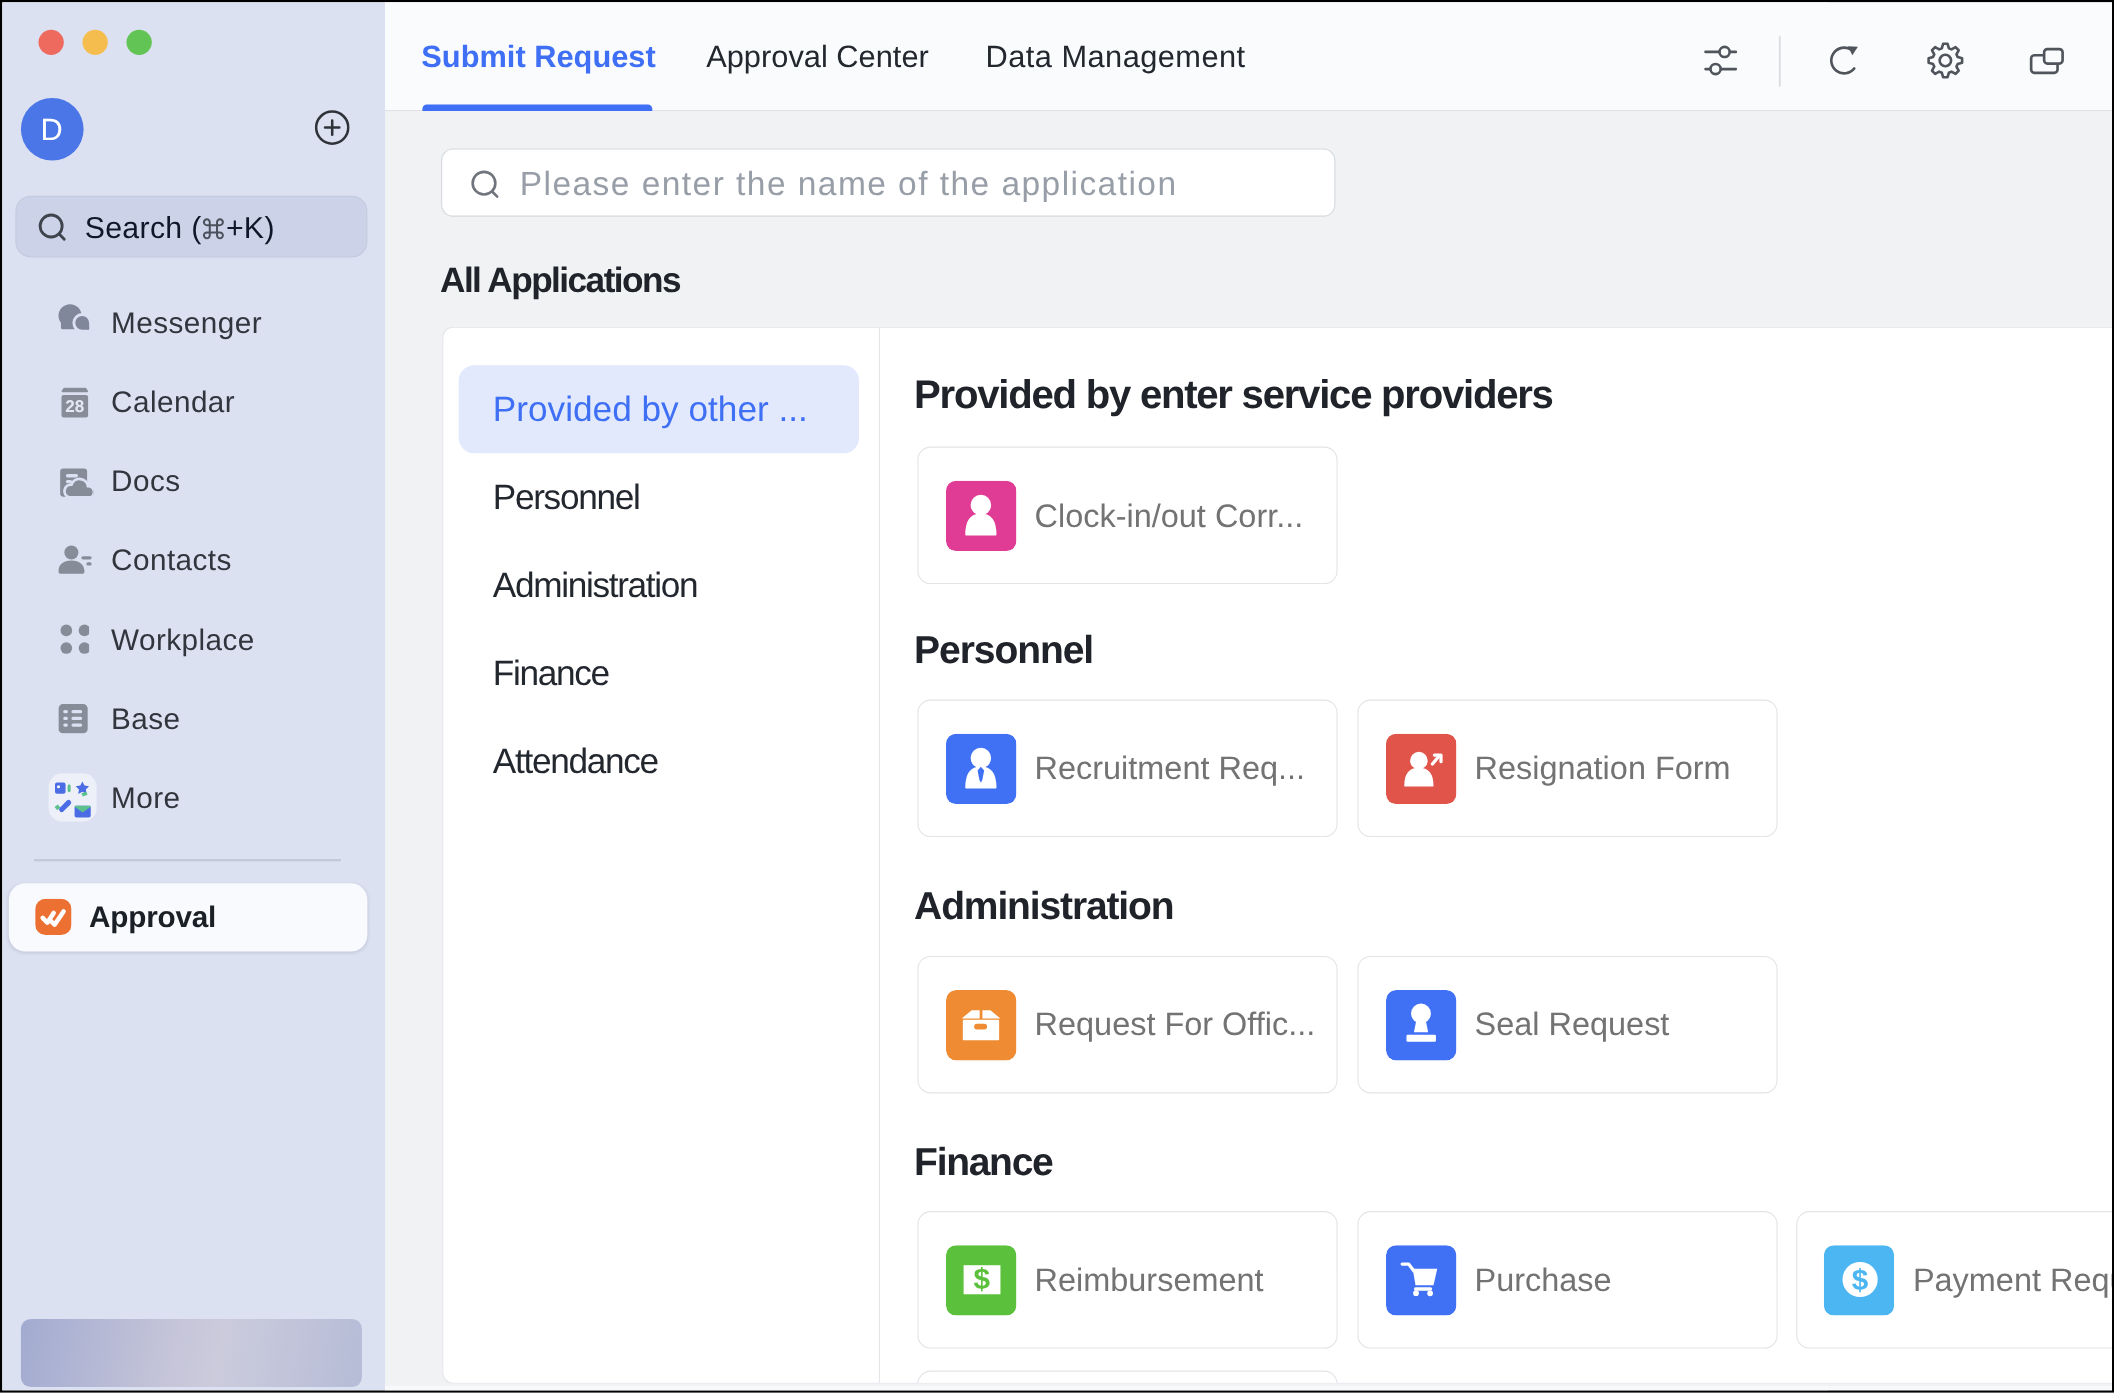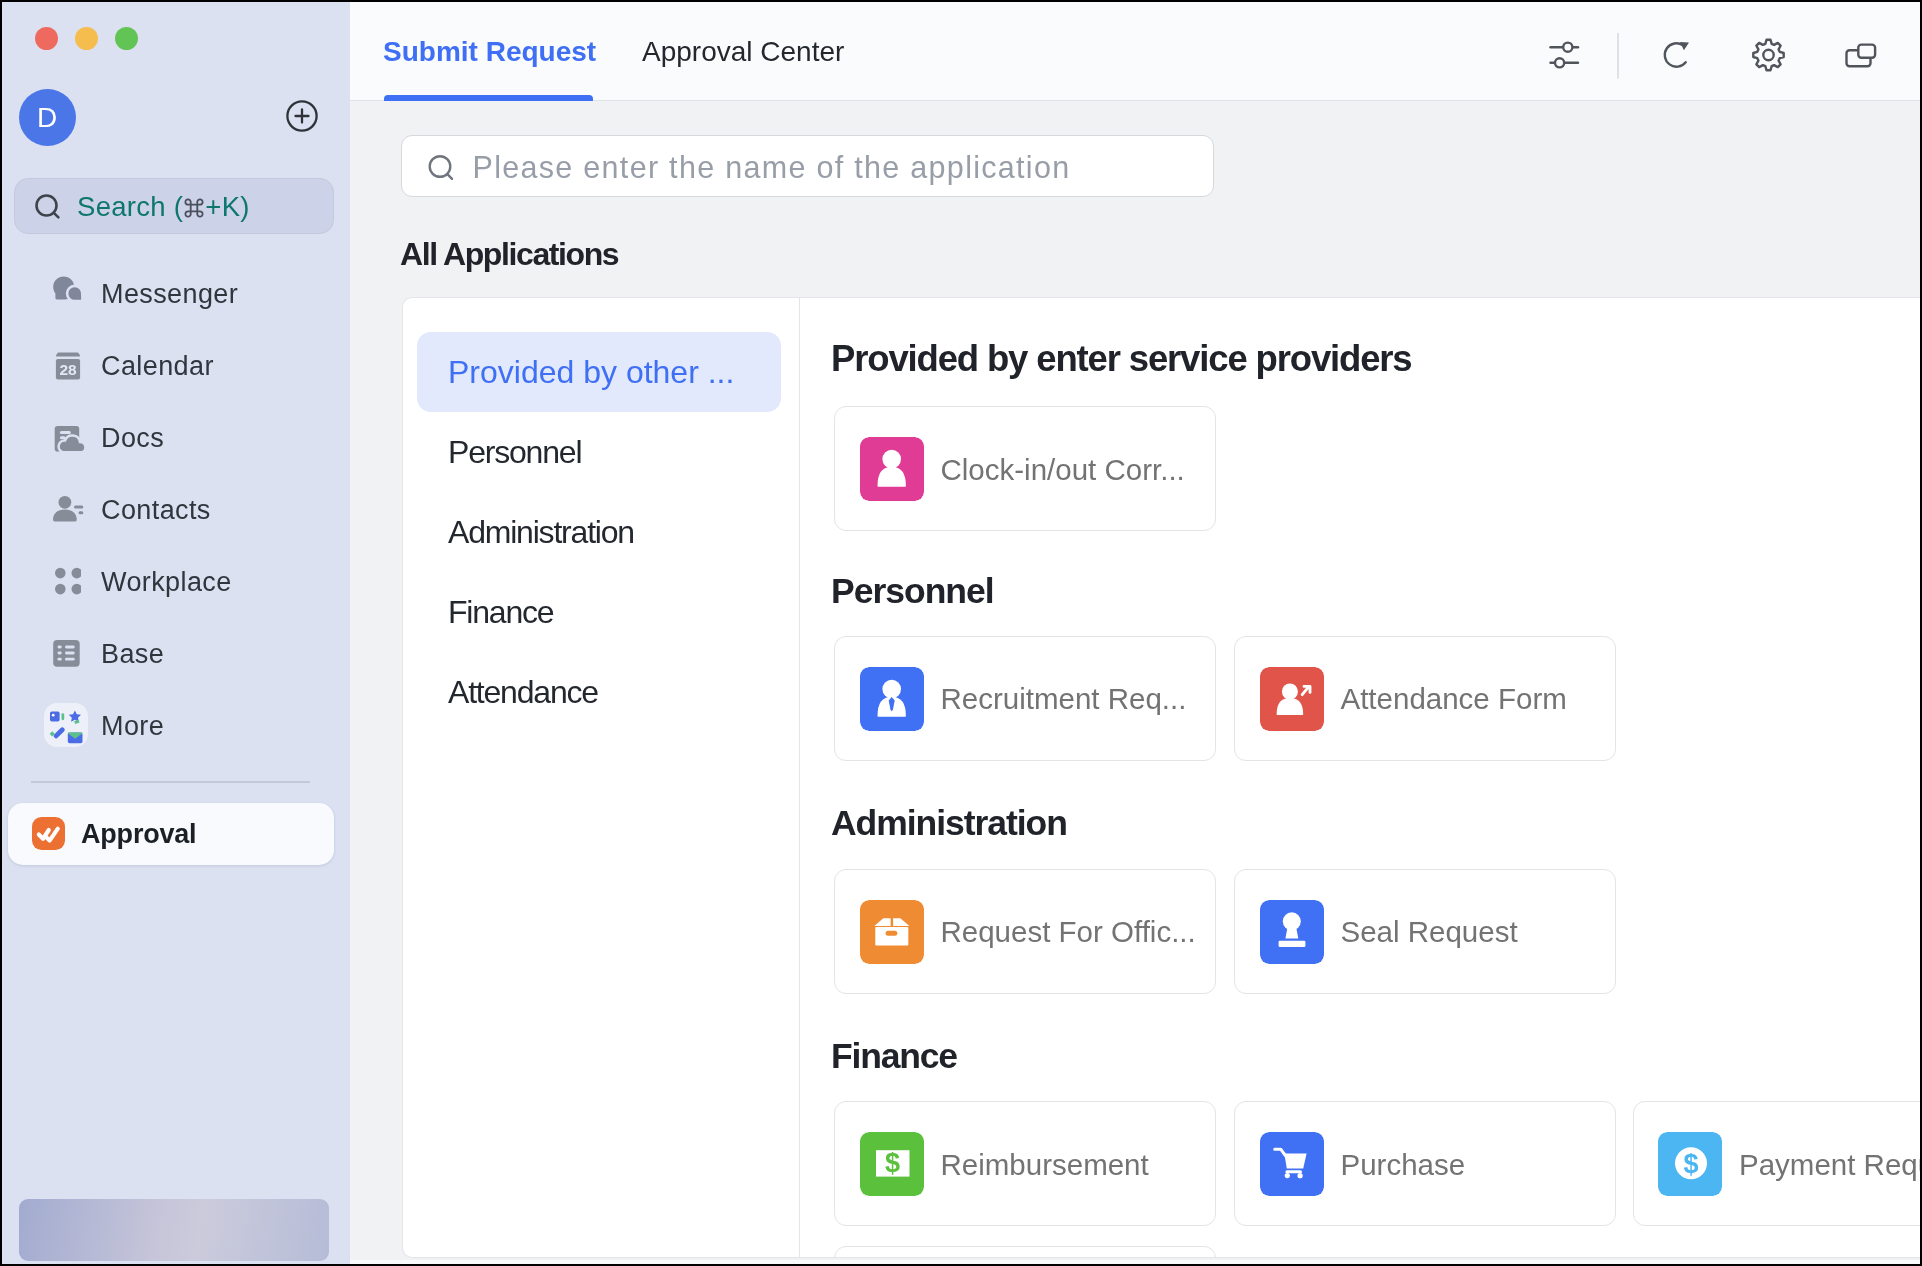--- a/index.html
+++ b/index.html
@@ -7,21 +7,21 @@
   body { font-family:"Liberation Sans", sans-serif; position:relative; background:#000; }
   .abs { position:absolute; }
   #win { position:absolute; left:2px; top:2px; width:1918px; height:1262px; background:#f1f2f4; overflow:hidden; }
 
   
   #sidebar { position:absolute; left:0; top:0; width:348px; height:1262px; background:#dce1f1; }
   .tl { position:absolute; top:24.5px; width:23.5px; height:23.5px; border-radius:50%; }
   #avatar { position:absolute; left:16.5px; top:86.5px; width:57px; height:57px; border-radius:50%; background:#4b76e8; color:#fff; font-size:28px; font-weight:500; text-align:center; line-height:57px; }
   #plusbtn { position:absolute; left:284px; top:98px; width:32px; height:32px; }
   #sb-search { position:absolute; left:12px; top:176px; width:320px; height:56px; background:#ccd3e8; border:1px solid #c3cadf; border-radius:14px; }
-  #sb-search .txt { position:absolute; left:62px; top:12px; font-size:27.5px; letter-spacing:0.3px; color:#0f766e; }
+  #sb-search .txt { position:absolute; left:62px; top:12px; font-size:27.5px; letter-spacing:0.3px; color:#0f172a; }
   .sbitem { position:absolute; left:0; width:348px; height:72px;margin-left:20px; }
   .sbitem .ic { position:absolute; left:30px; top:20px; }
   .sbitem .lb { position:absolute; left:79px; top:50%; transform:translateY(-50%); font-size:27px; letter-spacing:0.4px; color:#31363e; }
   #sb-sep { position:absolute; left:29px; top:779px; width:279px; height:1.5px; background:#c2c8d9; }
   #approval-pill { position:absolute; left:6px; top:801px; width:326px; height:62px; background:#f8fafd; border-radius:15px; box-shadow:0 1px 3px rgba(80,90,130,0.18); }
   #approval-pill .aic { position:absolute; left:24px; top:14px; }
   #approval-pill .lb { position:absolute; left:73px; top:50%; transform:translateY(-50%); font-size:27px; font-weight:700; letter-spacing:-0.2px; color:#1b2026; }
   #sb-banner { position:absolute; left:17px; top:1197px; width:310px; height:62px; border-radius:9px; background:linear-gradient(100deg,#a2abd0 0%,#c6c5d9 45%,#cbcbdc 58%,#b6bcd7 100%); }
 
   
@@ -148,20 +148,21 @@
         </svg>
       <div class="lb">Approval</div>
     </div>
     <div id="sb-banner"></div>
   </div>
 
   <div id="main">
     <div id="tabbar">
       <div class="tab" id="tab1">Submit Request</div>
       <div class="tab" style="left:292px;">Approval Center</div>
+      <div class="tab" style="left:546px; letter-spacing:0.4px;">Data Management</div>
       <div id="tab-underline"></div>
       <svg class="abs" style="left:1196px; top:0;" width="340" height="99" viewBox="0 0 340 99">
         <g stroke="#50555c" stroke-width="2.4" fill="none" stroke-linecap="round">
           <path d="M4.5 45.2 H32"></path>
             <circle cx="21.8" cy="45.2" r="4.6" fill="#fafbfd"></circle>
           <path d="M4.5 60.8 H32"></path>
             <circle cx="13.6" cy="60.8" r="4.6" fill="#fafbfd"></circle>
           <path d="M72 31.5 V76" stroke="#d9dbdf" stroke-width="1.6"></path>
           <path d="M139.7 60.2 A11.7 11.7 0 1 1 136.9 43.2"></path>
           <path d="M134.0 40.0 L143.0 40.6 L137.9 48.3 Z" fill="#50555c" stroke="none"></path>
@@ -213,21 +214,21 @@
         <div class="clb">Recruitment Req...</div>
       </div>
       <div class="card" style="left:831px; top:337.5px;">
         <svg class="cic" viewBox="0 0 64 64">
             <rect width="64" height="64" rx="9" fill="#e0544a"></rect>
             <circle cx="29.9" cy="24.5" r="8" fill="#fff"></circle>
             <path d="M29.9 31.8 C22 31.8 17.4 37.2 17.4 47.3 L42.4 47.3 C42.4 37.2 37.8 31.8 29.9 31.8 Z" fill="#fff" stroke="#fff" stroke-width="1.6" stroke-linejoin="round"></path>
             <path d="M42.2 27.6 L48 20.6" stroke="#fff" stroke-width="2.9" stroke-linecap="round"></path>
             <path d="M44 19.4 L50 19.4 L50 25.4" fill="none" stroke="#fff" stroke-width="2.9" stroke-linecap="round" stroke-linejoin="round"></path>
           </svg>
-        <div class="clb">Attendance Form</div>
+        <div class="clb">Resignation Form</div>
       </div>
 
       <div class="h2s" style="top:505px;">Administration</div>
       <div class="card" style="left:831px; top:570.5px;">
         <svg class="cic" viewBox="0 0 64 64">
             <rect width="64" height="64" rx="9" fill="#4070f4"></rect>
             <circle cx="31.8" cy="21.3" r="9" fill="#fff"></circle>
             <path d="M27.3 28.6 L25.4 38.5 L38.3 38.5 L36.4 28.6 Z" fill="#fff"></path>
             <rect x="18.6" y="40.7" width="26.8" height="6.3" rx="1.2" fill="#fff"></rect>
           </svg>

